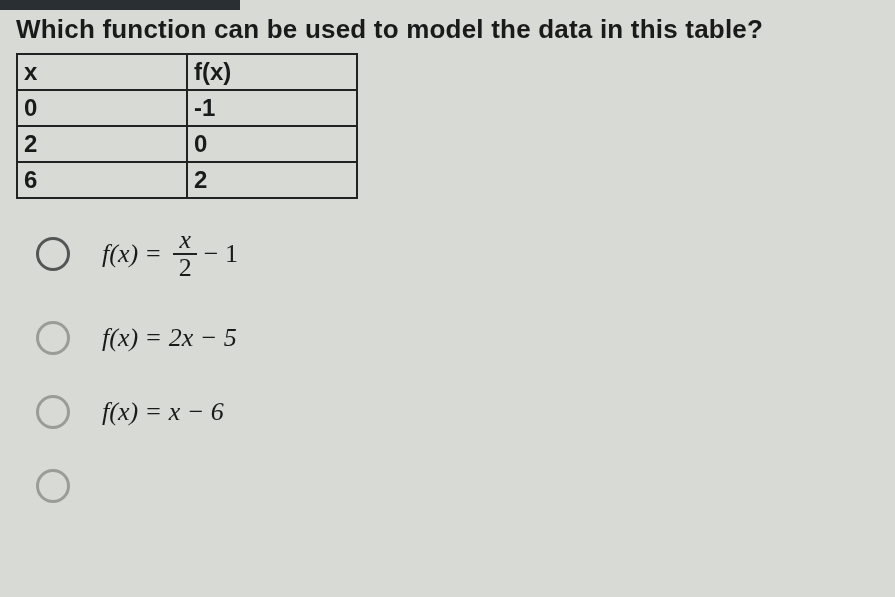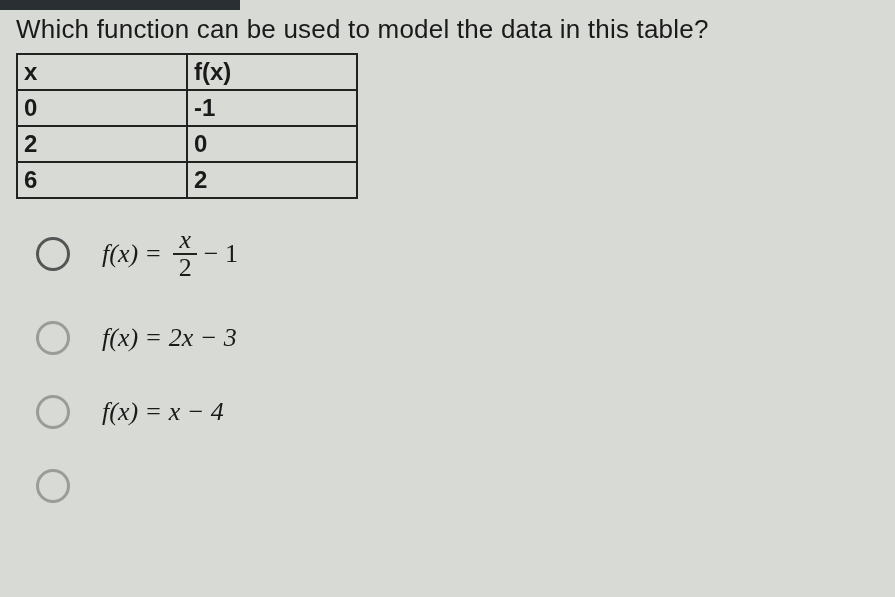--- a/index.html
+++ b/index.html
@@ -18,21 +18,21 @@
     position: absolute;
     top: 0; left: 0;
     width: 240px; height: 10px;
     background: #2a2f33;
   }
   .content {
     padding: 8px 16px 0 16px;
   }
   .question {
     font-size: 26px;
-    font-weight: 400;
+    font-weight: 700;
     letter-spacing: 0.2px;
     padding: 6px 0 6px 0;
   }
   table.data {
     border-collapse: collapse;
     margin-top: 2px;
   }
   table.data th, table.data td {
     border: 2px solid #222;
     padding: 2px 6px;
@@ -123,26 +123,26 @@
         <span class="frac">
           <span class="num">x</span>
           <span class="den">2</span>
         </span>
         <span class="norm"> − 1</span>
       </div>
     </div>
 
     <div class="option">
       <div class="radio faded"></div>
-      <div class="formula">f(x) = 2x − 3</div>
+      <div class="formula">f(x) = 2x − 5</div>
     </div>
 
     <div class="option">
       <div class="radio faded"></div>
-      <div class="formula">f(x) = x − 4</div>
+      <div class="formula">f(x) = x − 6</div>
     </div>
 
     <div class="option" style="margin-bottom:0;">
       <div class="radio faded"></div>
     </div>
 
   </div>
 </div>
 
 </body></html>

